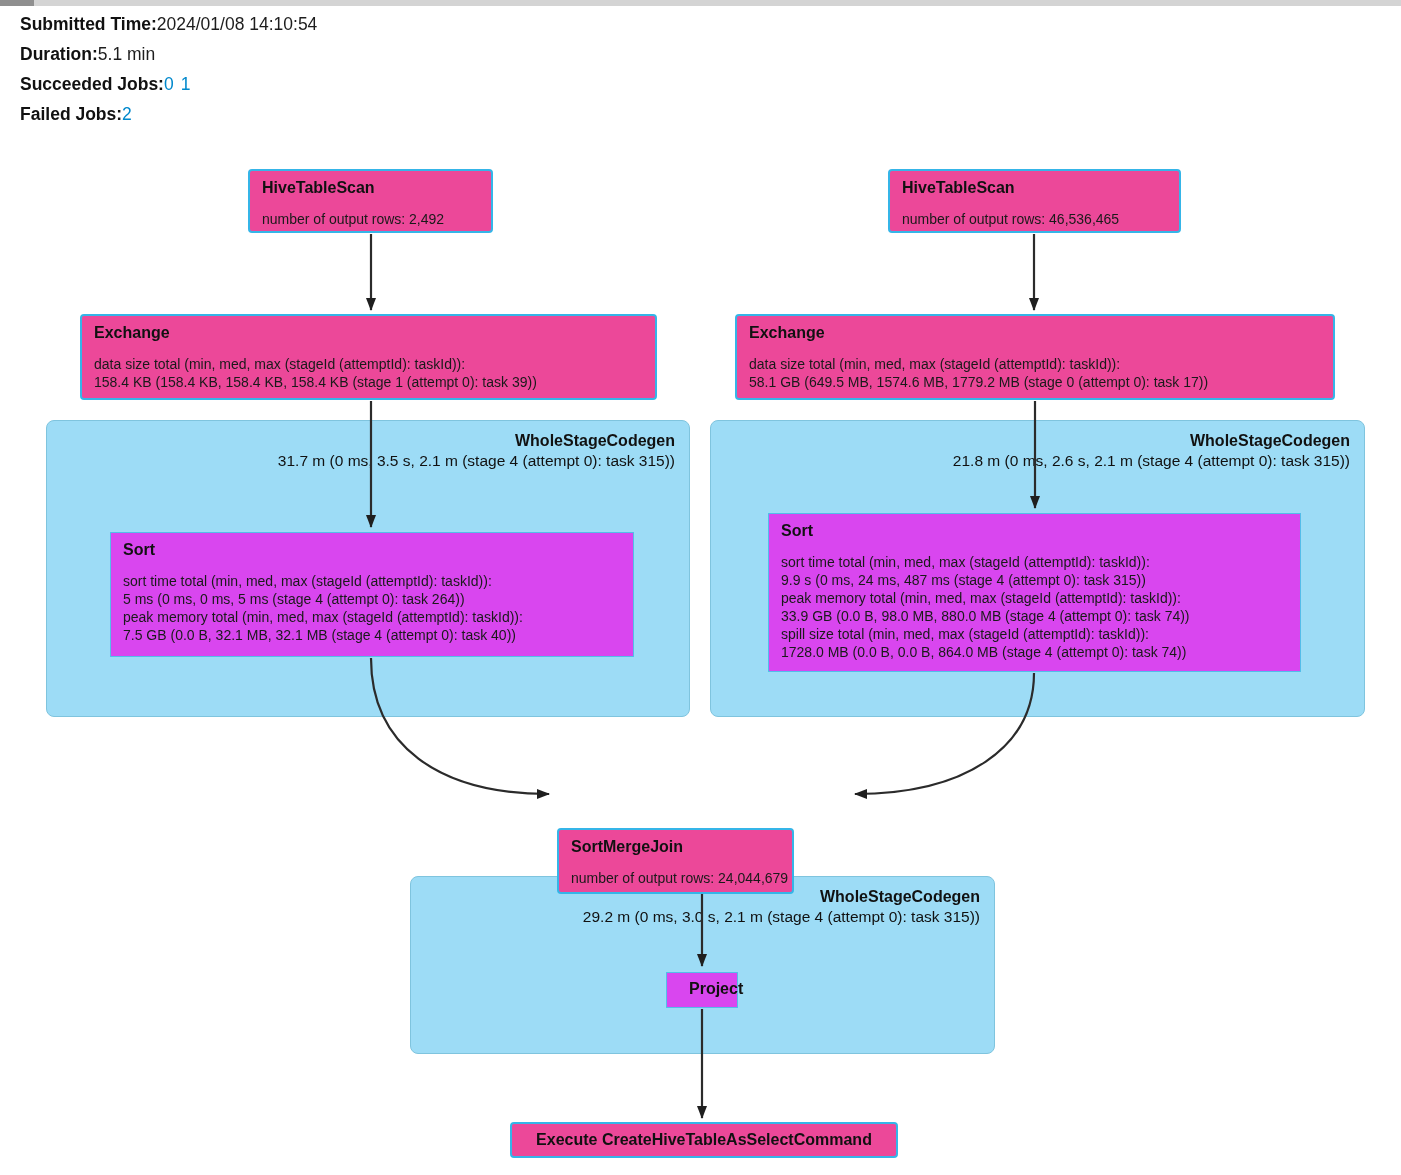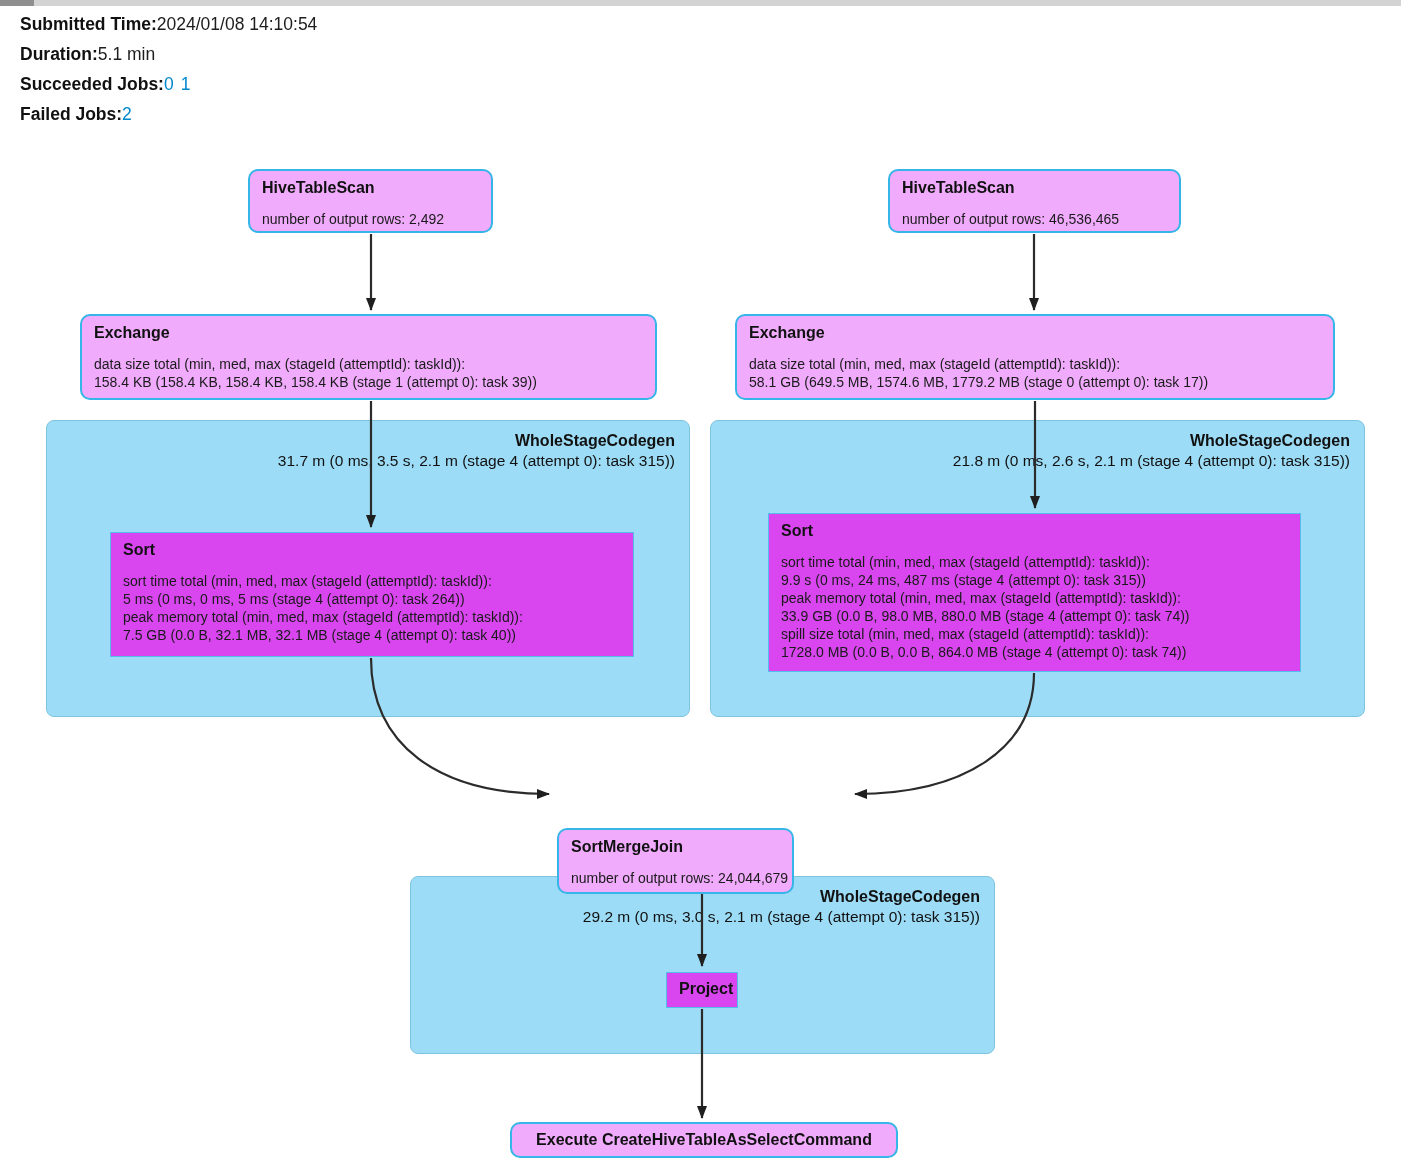--- a/index.html
+++ b/index.html
@@ -33,23 +33,23 @@
     border-radius: 8px;
     padding: 10px 14px;
     text-align: right;
     color: #111;
   }
   .cluster-title { font-size: 16px; font-weight: bold; line-height: 20px; }
   .cluster-metrics { font-size: 15.5px; line-height: 19px; white-space: pre; }
 
   .node {
     position: absolute;
-    background: #f0abfc;
+    background: #ec4899;
     border: 2px solid #35b5e8;
-    border-radius: 10px;
+    border-radius: 4px;
     padding: 8px 12px;
     color: #111;
   }
   .node-inner {
     background: #d946ef;
     border: 1.5px solid #54bde9;
     border-radius: 0;
   }
   .node-title { font-size: 16px; font-weight: bold; line-height: 18px; margin-bottom: 13px; }
   .node-metrics { font-size: 14px; line-height: 18px; white-space: pre; color: #1a1a1a; }
@@ -151,21 +151,21 @@
 33.9 GB (0.0 B, 98.0 MB, 880.0 MB (stage 4 (attempt 0): task 74))
 spill size total (min, med, max (stageId (attemptId): taskId)):
 1728.0 MB (0.0 B, 0.0 B, 864.0 MB (stage 4 (attempt 0): task 74))</div>
   </div>
 
   <div class="node" style="left:557px; top:828px; width:237px; height:66px;">
     <div class="node-title">SortMergeJoin</div>
     <div class="node-metrics">number of output rows: 24,044,679</div>
   </div>
 
-  <div class="node node-inner" style="left:666px; top:972px; width:72px; height:36px; padding:7px 12px;">
+  <div class="node node-inner" style="left:666px; top:972px; width:72px; height:36px; padding:7px 22px;">
     <div class="node-title node-title-only">Project</div>
   </div>
 
   <div class="node" style="left:510px; top:1122px; width:388px; height:36px; padding:7px 16px;">
     <div class="node-title node-title-only">Execute CreateHiveTableAsSelectCommand</div>
   </div>
 
 </div>
 
 </body></html>

